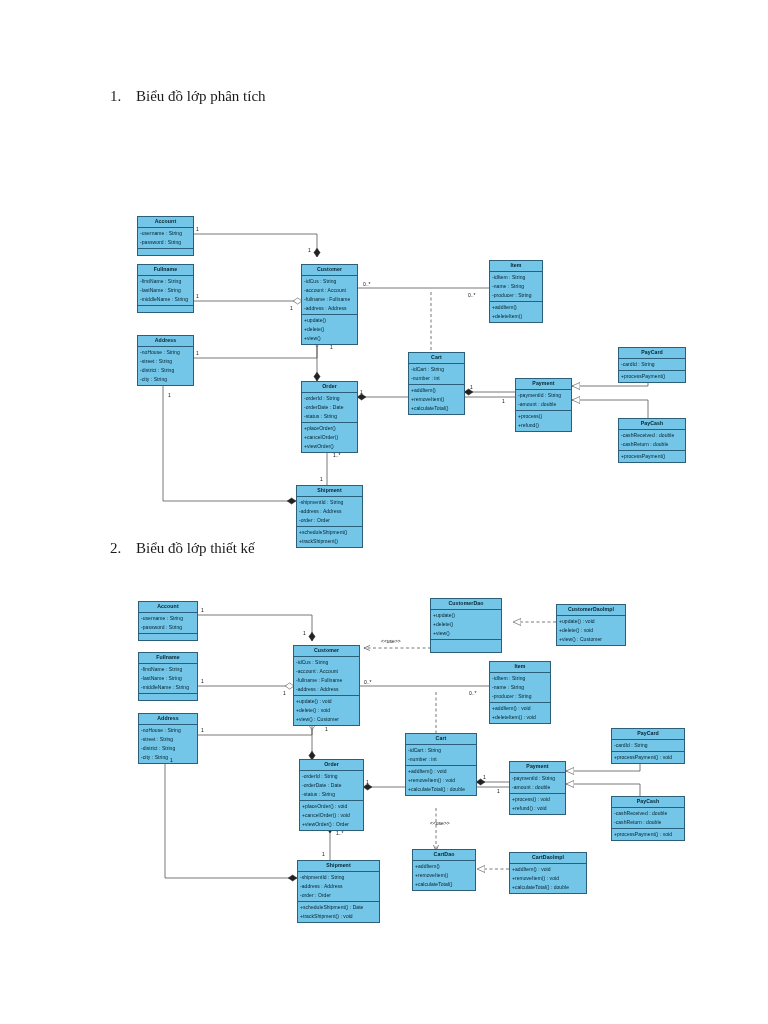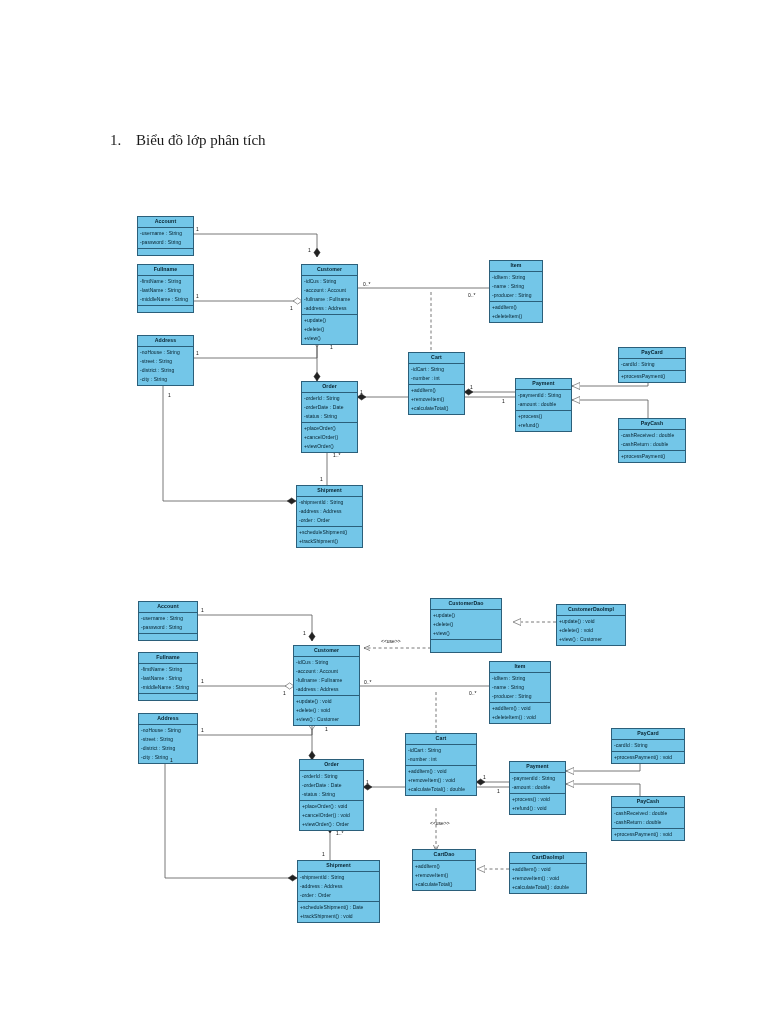--- a/index.html
+++ b/index.html
@@ -6,21 +6,21 @@
   body{
     width:768px;height:1024px;background:#ffffff;
     font-family:"Liberation Serif",serif;
     position:relative;overflow:hidden;
   }
   .page{position:absolute;inset:0;}
 
   
   .doc-head{position:absolute;left:110px;top:88px;width:560px;}
   .doc-line{font-family:"Liberation Serif",serif;font-size:15px;color:#1a1a1a;margin-bottom:13px;letter-spacing:.1px;}
-  .doc-item{font-family:"Liberation Serif",serif;font-size:15px;color:#1a1a1a;margin-bottom:4px;margin-top:44px;}
+  .doc-item{font-family:"Liberation Serif",serif;font-size:15px;color:#1a1a1a;margin-bottom:4px;}
   .doc-item .num{display:inline-block;width:26px;}
 
   .sect2{position:absolute;left:110px;top:540px;}
 
   
   .canvas{position:absolute;left:0;top:0;width:768px;height:1024px;pointer-events:none;}
   .canvas svg{position:absolute;left:0;top:0;}
 
   
   .uml{
@@ -56,20 +56,25 @@
 <body>
 
 <div class="page">
 
   <div class="doc-head">
     <div class="doc-item">
       <span class="num">1.</span><span>Biểu đồ lớp phân tích</span>
     </div>
   </div>
 
+  <div class="doc-head sect2">
+    <div class="doc-item">
+      <span class="num">2.</span><span>Biểu đồ lớp thiết kế</span>
+    </div>
+  </div>
 
   <div class="canvas">
   <svg width="768" height="1024">
     <defs>
       <marker id="fdiamond" markerWidth="12" markerHeight="9" refX="11" refY="4.5" orient="auto">
         <polygon points="0,4.5 5.5,0.6 11,4.5 5.5,8.4" fill="#222" stroke="#222" stroke-width=".6"></polygon>
       </marker>
       <marker id="fdiamond-s" markerWidth="12" markerHeight="9" refX="1" refY="4.5" orient="auto">
         <polygon points="0,4.5 5.5,0.6 11,4.5 5.5,8.4" fill="#222" stroke="#222" stroke-width=".6"></polygon>
       </marker>

